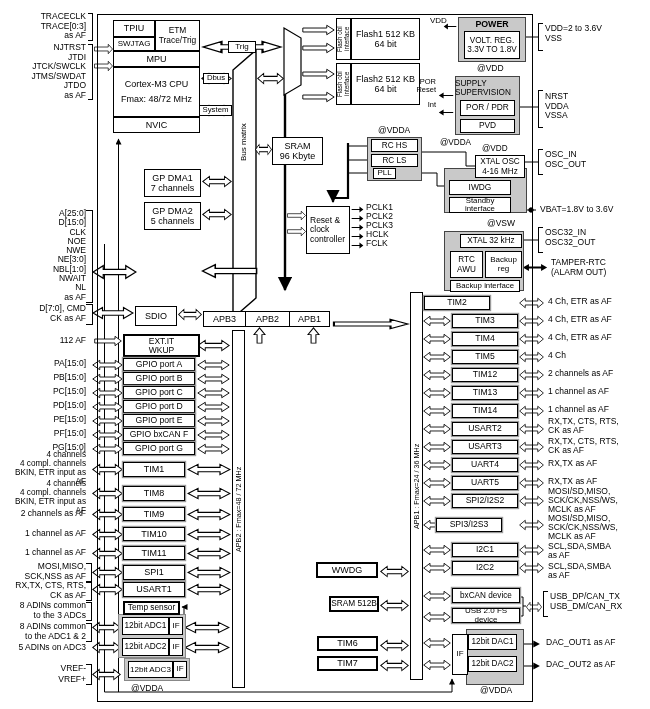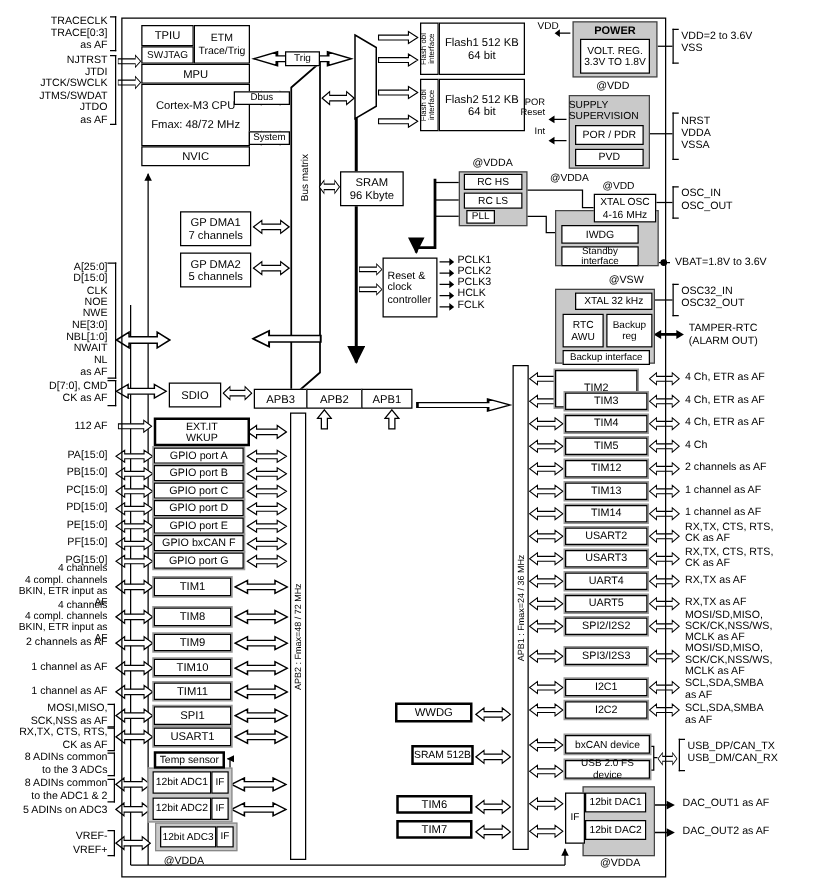--- a/index.html
+++ b/index.html
@@ -198,21 +198,21 @@
 <div class="box" style="left:113px;top:20px;width:42px;height:17px">TPIU</div>
 <div class="box" style="left:155px;top:20px;width:45px;height:31px;font-size:8.4px">ETM
 Trace/Trig</div>
 <div class="box" style="left:113px;top:37px;width:42px;height:14px;font-size:8px">SWJTAG</div>
 <div class="box" style="left:113px;top:51px;width:87px;height:16px">MPU</div>
 <div class="box" style="left:113px;top:67px;width:87px;height:50px;line-height:1.7">Cortex-M3 CPU
 Fmax: 48/72 MHz</div>
 <div class="box" style="left:113px;top:117px;width:87px;height:16px">NVIC</div>
 
 <div class="box" style="left:228px;top:41px;width:28px;height:12px;font-size:8px;border-width:1px">Trig</div>
-<div class="box" style="left:187px;top:73px;width:45px;height:11px;font-size:7.8px;border-width:1px">Dbus</div>
+<div class="box" style="left:203px;top:73px;width:26px;height:11px;font-size:7.8px;border-width:1px">Dbus</div>
 <div class="box" style="left:199px;top:105px;width:33px;height:11px;font-size:7.8px;border-width:1px">System</div>
 <div class="lbl vert" style="left:235px;top:95px;width:18px;height:95px;font-size:8px">Bus matrix</div>
 
 <div class="box vert" style="left:336px;top:18px;width:15px;height:42px;font-size:6.3px;line-height:1.05">Flash obl
 interface</div>
 <div class="box" style="left:351px;top:18px;width:69px;height:42px">Flash1 512 KB
 64 bit</div>
 <div class="box vert" style="left:336px;top:63px;width:15px;height:42px;font-size:6.3px;line-height:1.05">Flash obl
 interface</div>
 <div class="box" style="left:351px;top:63px;width:69px;height:42px">Flash2 512 KB
@@ -314,33 +314,33 @@
 <div class="box" style="left:169px;top:638px;width:14px;height:18px;font-size:8px">IF</div>
 <div class="box" style="left:128px;top:661px;width:45px;height:17px;font-size:8.1px">12bit ADC3</div>
 <div class="box" style="left:173px;top:661px;width:14px;height:17px;font-size:8px">IF</div>
 <div class="lbl" style="left:131px;top:684px">@VDDA</div>
 
 <div class="box bold" style="left:316px;top:562px;width:62px;height:16px">WWDG</div>
 <div class="box bold" style="left:329px;top:596px;width:50px;height:16px;font-size:8.3px">SRAM 512B</div>
 <div class="box bold" style="left:317px;top:636px;width:61px;height:15px">TIM6</div>
 <div class="box bold" style="left:317px;top:656px;width:61px;height:15px">TIM7</div>
 
-<div class="box sh" style="left:444px;top:296px;width:66px;height:30px;font-size:8.6px">TIM2</div>
+<div class="box sh" style="left:424px;top:296px;width:66px;height:14px;font-size:8.6px">TIM2</div>
 <div class="box sh" style="left:452px;top:314px;width:66px;height:14px;font-size:8.6px">TIM3</div>
 <div class="box sh" style="left:452px;top:332px;width:66px;height:14px;font-size:8.6px">TIM4</div>
 <div class="box sh" style="left:452px;top:350px;width:66px;height:14px;font-size:8.6px">TIM5</div>
 <div class="box sh" style="left:452px;top:368px;width:66px;height:14px;font-size:8.6px">TIM12</div>
 <div class="box sh" style="left:452px;top:386px;width:66px;height:14px;font-size:8.6px">TIM13</div>
 <div class="box sh" style="left:452px;top:404px;width:66px;height:14px;font-size:8.6px">TIM14</div>
 <div class="box sh" style="left:452px;top:422px;width:66px;height:14px;font-size:8.6px">USART2</div>
 <div class="box sh" style="left:452px;top:440px;width:66px;height:14px;font-size:8.6px">USART3</div>
 <div class="box sh" style="left:452px;top:458px;width:66px;height:14px;font-size:8.6px">UART4</div>
 <div class="box sh" style="left:452px;top:476px;width:66px;height:14px;font-size:8.6px">UART5</div>
 <div class="box sh" style="left:452px;top:494px;width:66px;height:14px;font-size:8.6px">SPI2/I2S2</div>
-<div class="box sh" style="left:452px;top:518px;width:66px;height:14px;font-size:8.6px">SPI3/I2S3</div>
+<div class="box sh" style="left:436px;top:518px;width:66px;height:14px;font-size:8.6px">SPI3/I2S3</div>
 <div class="box sh" style="left:452px;top:543px;width:66px;height:14px;font-size:8.6px">I2C1</div>
 <div class="box sh" style="left:452px;top:561px;width:66px;height:14px;font-size:8.6px">I2C2</div>
 
 <div class="box sh" style="left:452px;top:588px;width:68px;height:15px;font-size:8.2px">bxCAN device</div>
 <div class="box sh" style="left:452px;top:608px;width:68px;height:15px;font-size:8px">USB 2.0 FS device</div>
 
 <div class="gray" style="left:466px;top:629px;width:58px;height:56px"></div>
 <div class="box" style="left:452px;top:634px;width:16px;height:41px;font-size:8px">IF</div>
 <div class="box" style="left:468px;top:634px;width:49px;height:16px;font-size:8.2px">12bit DAC1</div>
 <div class="box" style="left:468px;top:656px;width:49px;height:16px;font-size:8.2px">12bit DAC2</div>

